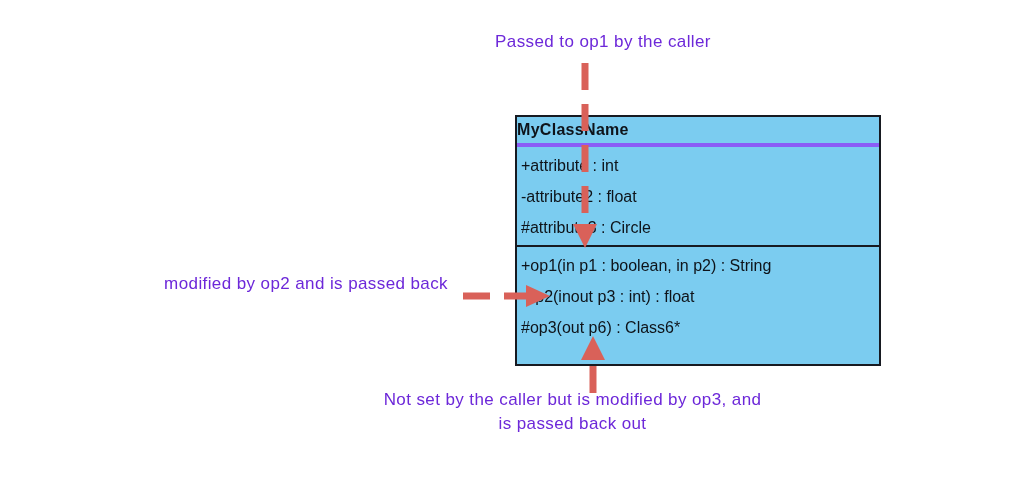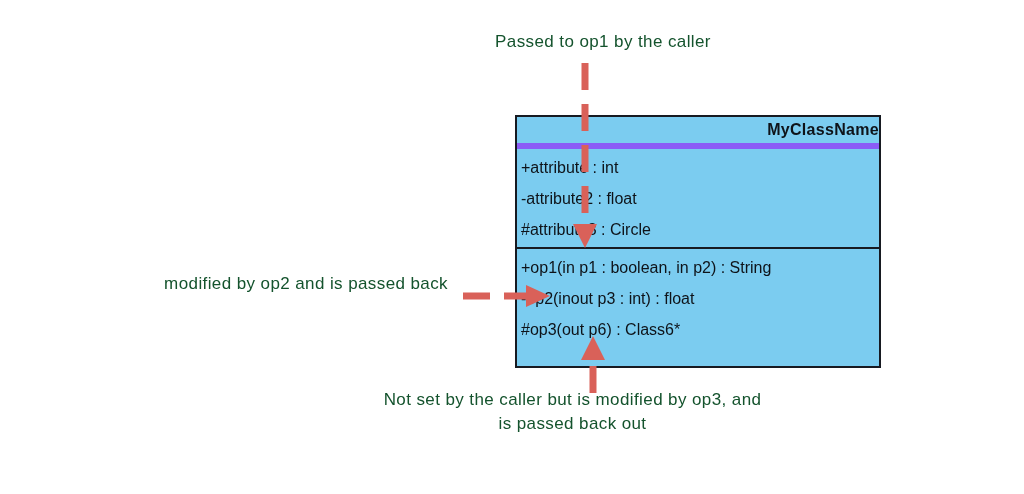--- a/index.html
+++ b/index.html
@@ -8,21 +8,21 @@
     width: 1024px;
     height: 494px;
     background: #ffffff;
     font-family: "Liberation Sans", sans-serif;
     overflow: hidden;
   }
 
   
   .note {
     position: absolute;
-    color: #14532d;
+    color: #6d28d9;
     font-size: 17px;
     letter-spacing: 0.4px;
     line-height: 24px;
   }
   .note-top    { left: 428px; top: 30px;  width: 350px; text-align: center; }
   .note-left   { left: 6px;   top: 272px; width: 442px; text-align: right; line-height: 23px; }
   .note-bottom { left: 320px; top: 388px; width: 505px; text-align: center; }
 
   
   .uml-class {
@@ -31,23 +31,23 @@
     top: 115px;
     width: 362px;
     background: #7bccf0;
     border: 2px solid #171a21;
     color: #0e1319;
     font-size: 16px;
   }
   .uml-title {
     height: 26px;
     line-height: 26px;
-    text-align: right;
+    text-align: left;
     font-weight: bold;
-    border-bottom: 6px solid #8b5cf6;
+    border-bottom: 4px solid #8b5cf6;
     letter-spacing: 0.3px;
   }
   .uml-attrs {
     border-bottom: 2px solid #171a21;
     padding: 3px 4px 2px 4px;
   }
   .uml-ops {
     padding: 3px 4px 21px 4px;
   }
   .uml-line {

